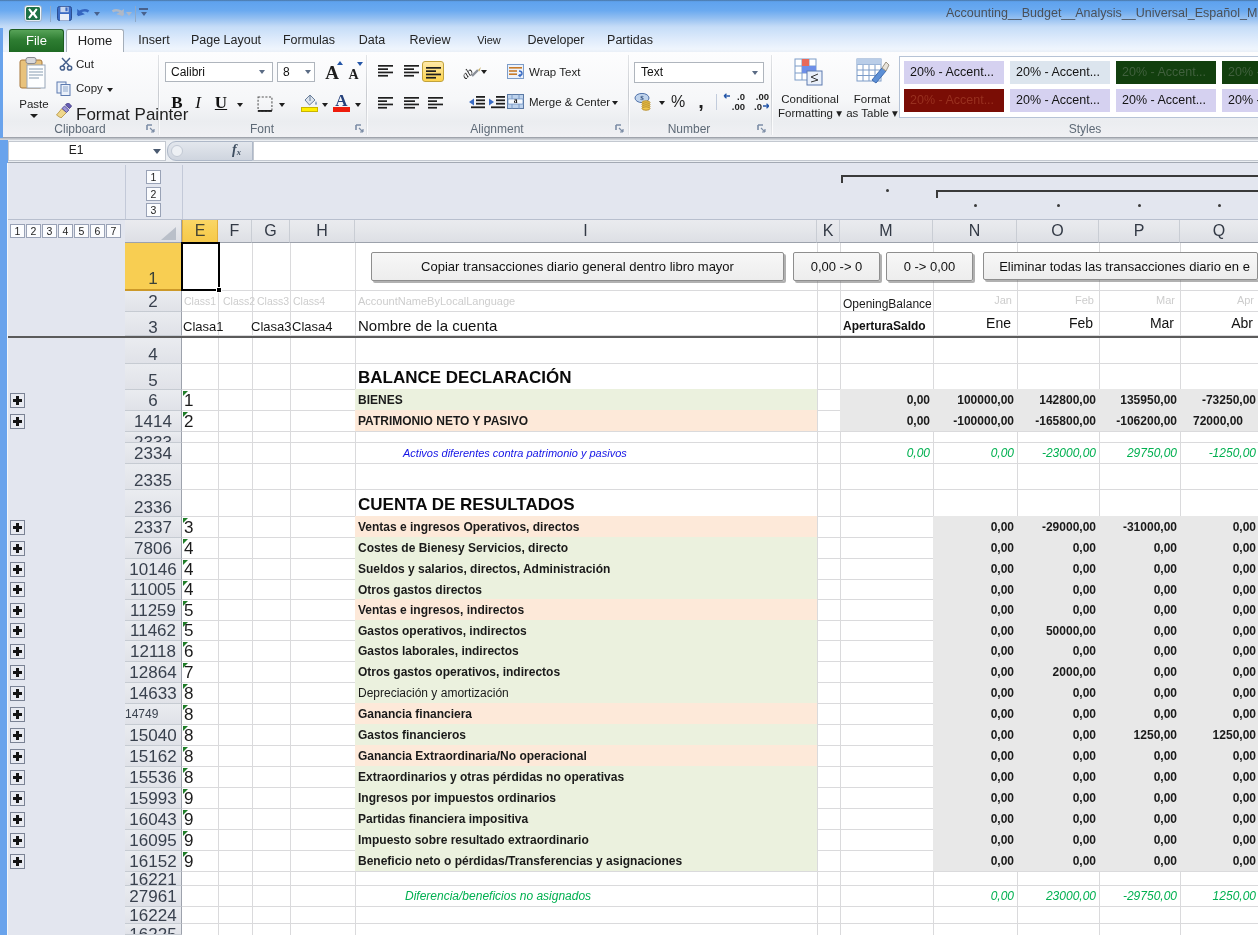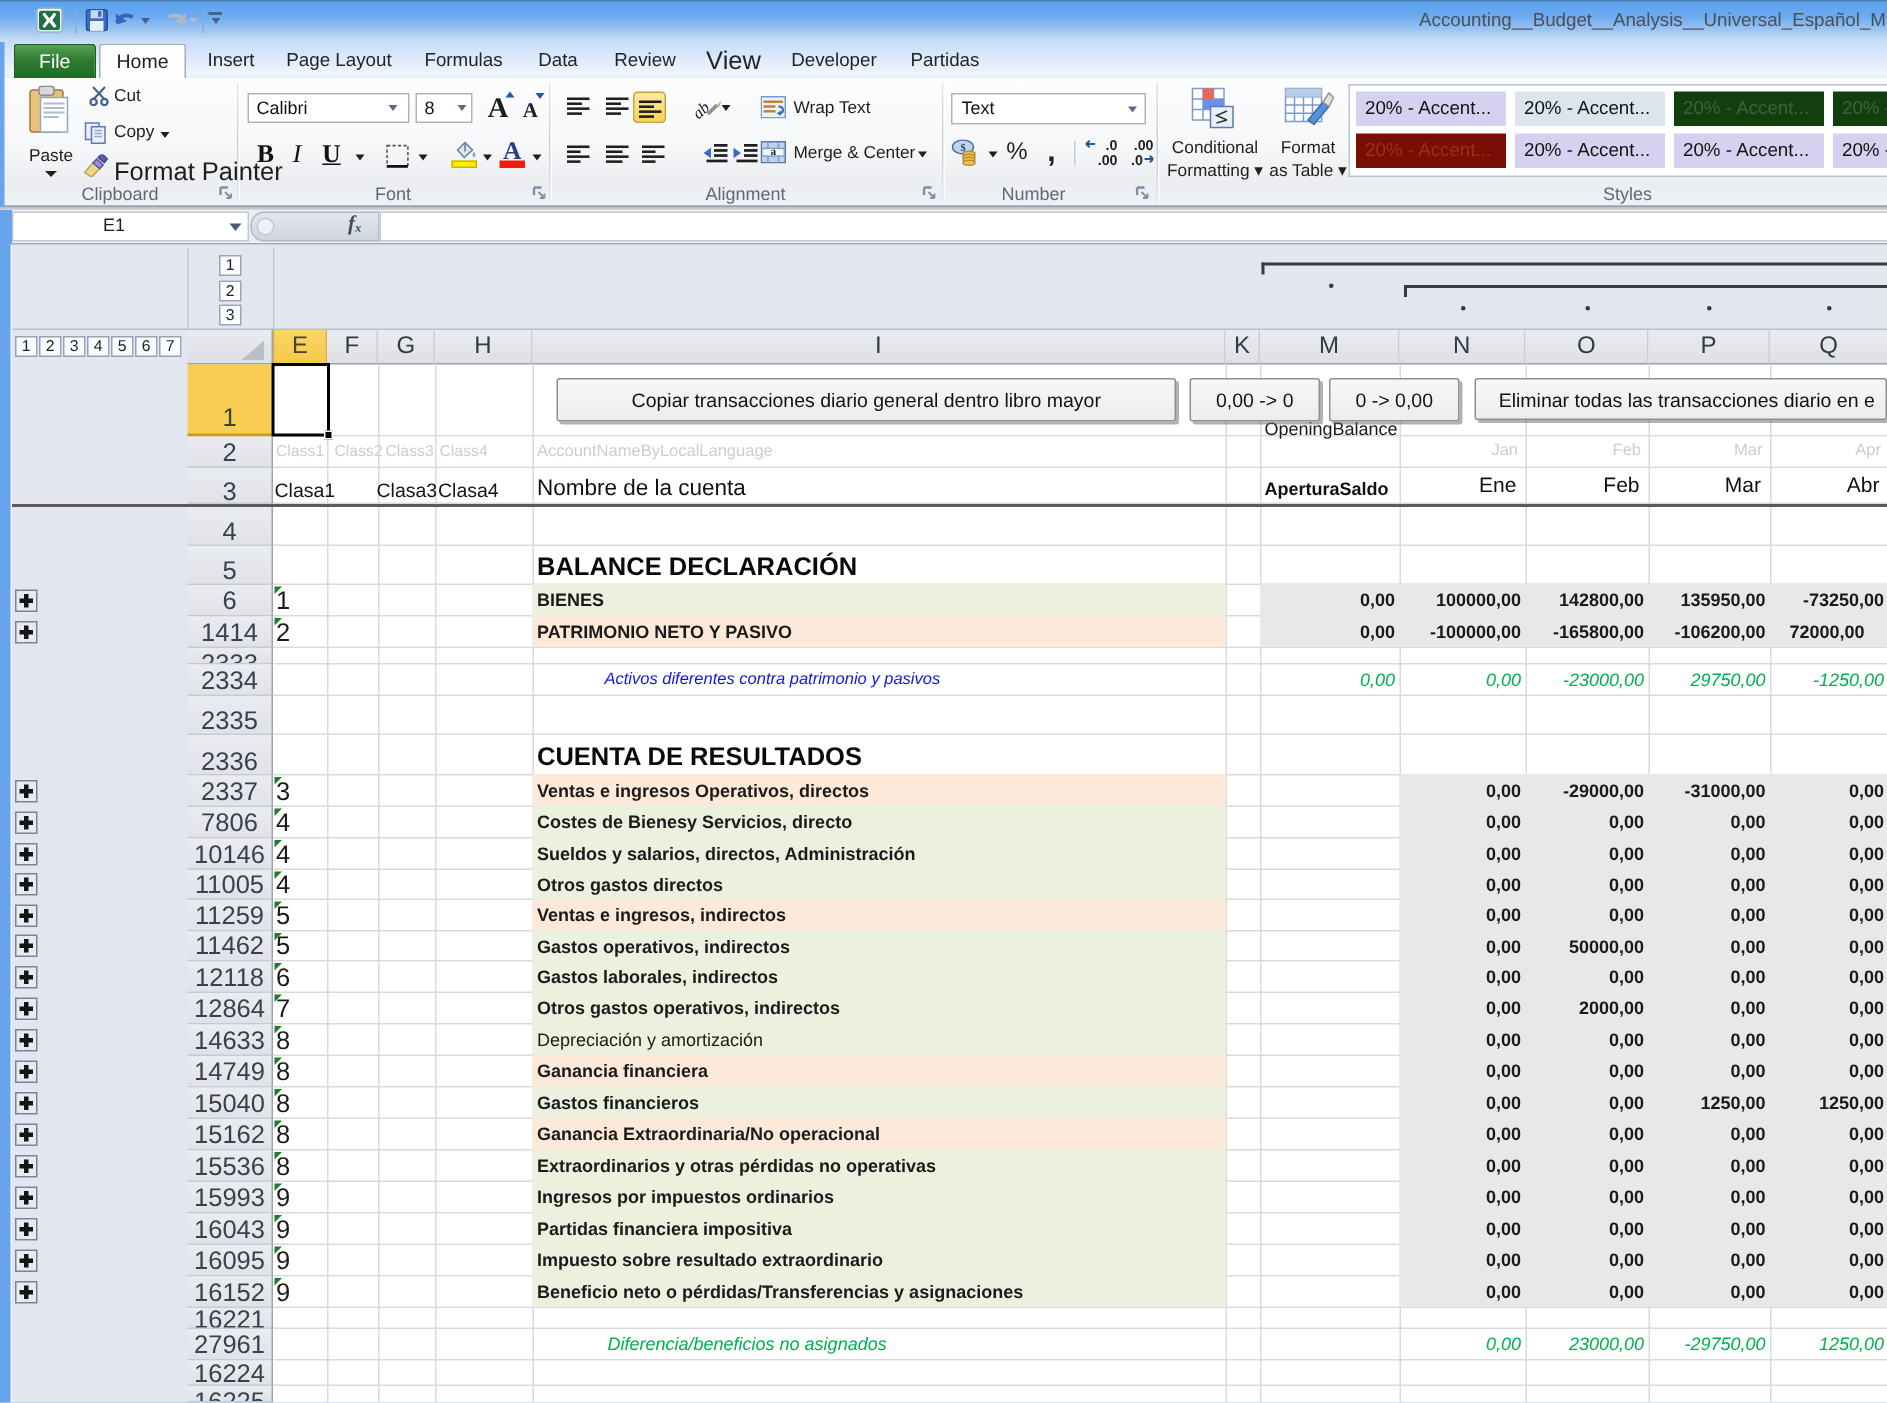--- a/index.html
+++ b/index.html
@@ -35,21 +35,21 @@
 <div class="ab" style="left:946px;top:3px;width:312px;height:20px;font-size:12.5px;color:#4A5058;line-height:20px;white-space:nowrap;overflow:hidden">Accounting__Budget__Analysis__Universal_Español_Multilanguage</div>
 <div class="ab" style="left:0px;top:28px;width:1258px;height:24px;background:linear-gradient(180deg,#C7DEF8 0%,#DDEAFB 45%,#EFF5FD 88%,#E9EFF7 100%)"></div>
 <div class="ab" style="left:0px;top:28px;width:3px;height:907px;background:#69A3EC"></div>
 <div class="ab" style="left:9px;top:29px;width:55px;height:23px;background:linear-gradient(180deg,#57A358 0%,#2E7D32 45%,#1F6B24 100%);border:1px solid #1C5C20;border-bottom:none;border-radius:3px 3px 0 0;color:#fff;font-size:13px;text-align:center;line-height:22px">File</div>
 <div class="ab" style="left:66px;top:29px;width:58px;height:23px;background:#FDFDFE;border:1px solid #A5AEB9;border-bottom:none;border-radius:2.5px 2.5px 0 0;color:#222;font-size:13px;text-align:center;line-height:22px">Home</div>
 <div class="ab" style="left:119px;top:29px;width:70px;height:23px;color:#242424;font-size:12.5px;text-align:center;line-height:23px">Insert</div>
 <div class="ab" style="left:171px;top:29px;width:110px;height:23px;color:#242424;font-size:12.5px;text-align:center;line-height:23px">Page Layout</div>
 <div class="ab" style="left:266px;top:29px;width:86px;height:23px;color:#242424;font-size:12.5px;text-align:center;line-height:23px">Formulas</div>
 <div class="ab" style="left:345px;top:29px;width:54px;height:23px;color:#242424;font-size:12.5px;text-align:center;line-height:23px">Data</div>
 <div class="ab" style="left:395px;top:29px;width:70px;height:23px;color:#242424;font-size:12.5px;text-align:center;line-height:23px">Review</div>
-<div class="ab" style="left:462px;top:29px;width:54px;height:23px;color:#242424;font-size:17px;text-align:center;line-height:23px">View</div>
+<div class="ab" style="left:462px;top:29px;width:54px;height:23px;color:#242424;font-size:11px;text-align:center;line-height:23px">View</div>
 <div class="ab" style="left:509px;top:29px;width:94px;height:23px;color:#242424;font-size:12.5px;text-align:center;line-height:23px">Developer</div>
 <div class="ab" style="left:591px;top:29px;width:78px;height:23px;color:#242424;font-size:12.5px;text-align:center;line-height:23px">Partidas</div>
 <div class="ab" style="left:3px;top:52px;width:1255px;height:86px;background:linear-gradient(180deg,#FDFDFE 0%,#F6F7F9 55%,#EBEDF0 82%,#F0F1F4 100%);border-bottom:1px solid #9FA4AC"></div>
 <div class="ab" style="left:158px;top:55px;width:1px;height:80px;background:linear-gradient(180deg,#E3E5E8,#C9CCD1,#E3E5E8)"></div>
 <div class="ab" style="left:159px;top:55px;width:1px;height:80px;background:rgba(255,255,255,0.75)"></div>
 <div class="ab" style="left:366px;top:55px;width:1px;height:80px;background:linear-gradient(180deg,#E3E5E8,#C9CCD1,#E3E5E8)"></div>
 <div class="ab" style="left:367px;top:55px;width:1px;height:80px;background:rgba(255,255,255,0.75)"></div>
 <div class="ab" style="left:628px;top:55px;width:1px;height:80px;background:linear-gradient(180deg,#E3E5E8,#C9CCD1,#E3E5E8)"></div>
 <div class="ab" style="left:629px;top:55px;width:1px;height:80px;background:rgba(255,255,255,0.75)"></div>
 <div class="ab" style="left:771px;top:55px;width:1px;height:80px;background:linear-gradient(180deg,#E3E5E8,#C9CCD1,#E3E5E8)"></div>
@@ -393,21 +393,21 @@
 <div class="ab" style="left:125px;top:490px;width:57px;height:27px;background:linear-gradient(180deg,#EAECF0,#E0E2E8);border-right:1px solid #9DA2AC;border-bottom:1px solid #C6CBD2;font-size:17px;color:#39414E;text-align:center;line-height:35px;overflow:hidden">2336</div>
 <div class="ab" style="left:125px;top:517px;width:57px;height:21px;background:linear-gradient(180deg,#EAECF0,#E0E2E8);border-right:1px solid #9DA2AC;border-bottom:1px solid #C6CBD2;font-size:17px;color:#39414E;text-align:center;line-height:21px;overflow:hidden">2337</div>
 <div class="ab" style="left:125px;top:538px;width:57px;height:21px;background:linear-gradient(180deg,#EAECF0,#E0E2E8);border-right:1px solid #9DA2AC;border-bottom:1px solid #C6CBD2;font-size:17px;color:#39414E;text-align:center;line-height:21px;overflow:hidden">7806</div>
 <div class="ab" style="left:125px;top:559px;width:57px;height:21px;background:linear-gradient(180deg,#EAECF0,#E0E2E8);border-right:1px solid #9DA2AC;border-bottom:1px solid #C6CBD2;font-size:17px;color:#39414E;text-align:center;line-height:21px;overflow:hidden">10146</div>
 <div class="ab" style="left:125px;top:580px;width:57px;height:20px;background:linear-gradient(180deg,#EAECF0,#E0E2E8);border-right:1px solid #9DA2AC;border-bottom:1px solid #C6CBD2;font-size:17px;color:#39414E;text-align:center;line-height:20px;overflow:hidden">11005</div>
 <div class="ab" style="left:125px;top:600px;width:57px;height:21px;background:linear-gradient(180deg,#EAECF0,#E0E2E8);border-right:1px solid #9DA2AC;border-bottom:1px solid #C6CBD2;font-size:17px;color:#39414E;text-align:center;line-height:21px;overflow:hidden">11259</div>
 <div class="ab" style="left:125px;top:621px;width:57px;height:20px;background:linear-gradient(180deg,#EAECF0,#E0E2E8);border-right:1px solid #9DA2AC;border-bottom:1px solid #C6CBD2;font-size:17px;color:#39414E;text-align:center;line-height:20px;overflow:hidden">11462</div>
 <div class="ab" style="left:125px;top:641px;width:57px;height:21px;background:linear-gradient(180deg,#EAECF0,#E0E2E8);border-right:1px solid #9DA2AC;border-bottom:1px solid #C6CBD2;font-size:17px;color:#39414E;text-align:center;line-height:21px;overflow:hidden">12118</div>
 <div class="ab" style="left:125px;top:662px;width:57px;height:21px;background:linear-gradient(180deg,#EAECF0,#E0E2E8);border-right:1px solid #9DA2AC;border-bottom:1px solid #C6CBD2;font-size:17px;color:#39414E;text-align:center;line-height:21px;overflow:hidden">12864</div>
 <div class="ab" style="left:125px;top:683px;width:57px;height:21px;background:linear-gradient(180deg,#EAECF0,#E0E2E8);border-right:1px solid #9DA2AC;border-bottom:1px solid #C6CBD2;font-size:17px;color:#39414E;text-align:center;line-height:21px;overflow:hidden">14633</div>
-<div class="ab" style="left:125px;top:704px;width:57px;height:21px;background:linear-gradient(180deg,#EAECF0,#E0E2E8);border-right:1px solid #9DA2AC;border-bottom:1px solid #C6CBD2;font-size:17px;color:#39414E;text-align:center;line-height:21px;overflow:hidden">14749</div>
+<div class="ab" style="left:125px;top:704px;width:57px;height:21px;background:linear-gradient(180deg,#EAECF0,#E0E2E8);border-right:1px solid #9DA2AC;border-bottom:1px solid #C6CBD2;font-size:12px;color:#39414E;text-align:left;line-height:21px;overflow:hidden">14749</div>
 <div class="ab" style="left:125px;top:725px;width:57px;height:21px;background:linear-gradient(180deg,#EAECF0,#E0E2E8);border-right:1px solid #9DA2AC;border-bottom:1px solid #C6CBD2;font-size:17px;color:#39414E;text-align:center;line-height:21px;overflow:hidden">15040</div>
 <div class="ab" style="left:125px;top:746px;width:57px;height:21px;background:linear-gradient(180deg,#EAECF0,#E0E2E8);border-right:1px solid #9DA2AC;border-bottom:1px solid #C6CBD2;font-size:17px;color:#39414E;text-align:center;line-height:21px;overflow:hidden">15162</div>
 <div class="ab" style="left:125px;top:767px;width:57px;height:21px;background:linear-gradient(180deg,#EAECF0,#E0E2E8);border-right:1px solid #9DA2AC;border-bottom:1px solid #C6CBD2;font-size:17px;color:#39414E;text-align:center;line-height:21px;overflow:hidden">15536</div>
 <div class="ab" style="left:125px;top:788px;width:57px;height:21px;background:linear-gradient(180deg,#EAECF0,#E0E2E8);border-right:1px solid #9DA2AC;border-bottom:1px solid #C6CBD2;font-size:17px;color:#39414E;text-align:center;line-height:21px;overflow:hidden">15993</div>
 <div class="ab" style="left:125px;top:809px;width:57px;height:21px;background:linear-gradient(180deg,#EAECF0,#E0E2E8);border-right:1px solid #9DA2AC;border-bottom:1px solid #C6CBD2;font-size:17px;color:#39414E;text-align:center;line-height:21px;overflow:hidden">16043</div>
 <div class="ab" style="left:125px;top:830px;width:57px;height:21px;background:linear-gradient(180deg,#EAECF0,#E0E2E8);border-right:1px solid #9DA2AC;border-bottom:1px solid #C6CBD2;font-size:17px;color:#39414E;text-align:center;line-height:21px;overflow:hidden">16095</div>
 <div class="ab" style="left:125px;top:851px;width:57px;height:21px;background:linear-gradient(180deg,#EAECF0,#E0E2E8);border-right:1px solid #9DA2AC;border-bottom:1px solid #C6CBD2;font-size:17px;color:#39414E;text-align:center;line-height:21px;overflow:hidden">16152</div>
 <div class="ab" style="left:125px;top:872px;width:57px;height:14px;background:linear-gradient(180deg,#EAECF0,#E0E2E8);border-right:1px solid #9DA2AC;border-bottom:1px solid #C6CBD2;font-size:17px;color:#39414E;text-align:center;line-height:15px;overflow:hidden">16221</div>
 <div class="ab" style="left:125px;top:886px;width:57px;height:21px;background:linear-gradient(180deg,#EAECF0,#E0E2E8);border-right:1px solid #9DA2AC;border-bottom:1px solid #C6CBD2;font-size:17px;color:#39414E;text-align:center;line-height:21px;overflow:hidden">27961</div>
 <div class="ab" style="left:125px;top:907px;width:57px;height:17px;background:linear-gradient(180deg,#EAECF0,#E0E2E8);border-right:1px solid #9DA2AC;border-bottom:1px solid #C6CBD2;font-size:17px;color:#39414E;text-align:center;line-height:17px;overflow:hidden">16224</div>
@@ -489,21 +489,21 @@
 <div class="ab" style="left:933px;top:808px;width:325px;height:21px;background:#E8E8E8"></div>
 <div class="ab" style="left:355px;top:829px;width:462px;height:21px;background:#EBF1DE"></div>
 <div class="ab" style="left:933px;top:829px;width:325px;height:21px;background:#E8E8E8"></div>
 <div class="ab" style="left:355px;top:850px;width:462px;height:21px;background:#EBF1DE"></div>
 <div class="ab" style="left:933px;top:850px;width:325px;height:21px;background:#E8E8E8"></div>
 <div class="ab" style="left:184px;top:295px;width:34px;height:14px;font-size:10.5px;color:#CDCDCD;white-space:nowrap">Class1</div>
 <div class="ab" style="left:223px;top:295px;width:29px;height:14px;font-size:10.5px;color:#CDCDCD;white-space:nowrap">Class2</div>
 <div class="ab" style="left:257px;top:295px;width:33px;height:14px;font-size:10.5px;color:#CDCDCD;white-space:nowrap">Class3</div>
 <div class="ab" style="left:293px;top:295px;width:62px;height:14px;font-size:10.5px;color:#CDCDCD;white-space:nowrap">Class4</div>
 <div class="ab" style="left:358px;top:295px;width:200px;height:15px;font-size:11px;color:#CDCDCD;white-space:nowrap">AccountNameByLocalLanguage</div>
-<div class="ab" style="left:843px;top:279px;width:90px;height:15px;font-size:12px;color:#1A1A1A;white-space:nowrap">OpeningBalance</div>
+<div class="ab" style="left:843px;top:297px;width:90px;height:15px;font-size:12px;color:#1A1A1A;white-space:nowrap">OpeningBalance</div>
 <div class="ab" style="left:933px;top:294px;width:79px;height:15px;font-size:11px;color:#CDCDCD;text-align:right">Jan</div>
 <div class="ab" style="left:1017px;top:294px;width:77px;height:15px;font-size:11px;color:#CDCDCD;text-align:right">Feb</div>
 <div class="ab" style="left:1099px;top:294px;width:76px;height:15px;font-size:11px;color:#CDCDCD;text-align:right">Mar</div>
 <div class="ab" style="left:1180px;top:294px;width:74px;height:15px;font-size:11px;color:#CDCDCD;text-align:right">Apr</div>
 <div class="ab" style="left:183px;top:318px;width:60px;height:17px;font-size:13px;color:#151515;line-height:17px">Clasa1</div>
 <div class="ab" style="left:251px;top:318px;width:40px;height:17px;font-size:13px;color:#151515;line-height:17px">Clasa3</div>
 <div class="ab" style="left:292px;top:318px;width:60px;height:17px;font-size:13px;color:#151515;line-height:17px">Clasa4</div>
 <div class="ab" style="left:358px;top:316px;width:250px;height:19px;font-size:15px;color:#111;line-height:19px">Nombre de la cuenta</div>
 <div class="ab" style="left:843px;top:318px;width:90px;height:16px;font-size:12px;font-weight:bold;color:#111;line-height:16px">AperturaSaldo</div>
 <div class="ab" style="left:933px;top:315px;width:78px;height:20px;font-size:14px;color:#111;text-align:right">Ene</div>

